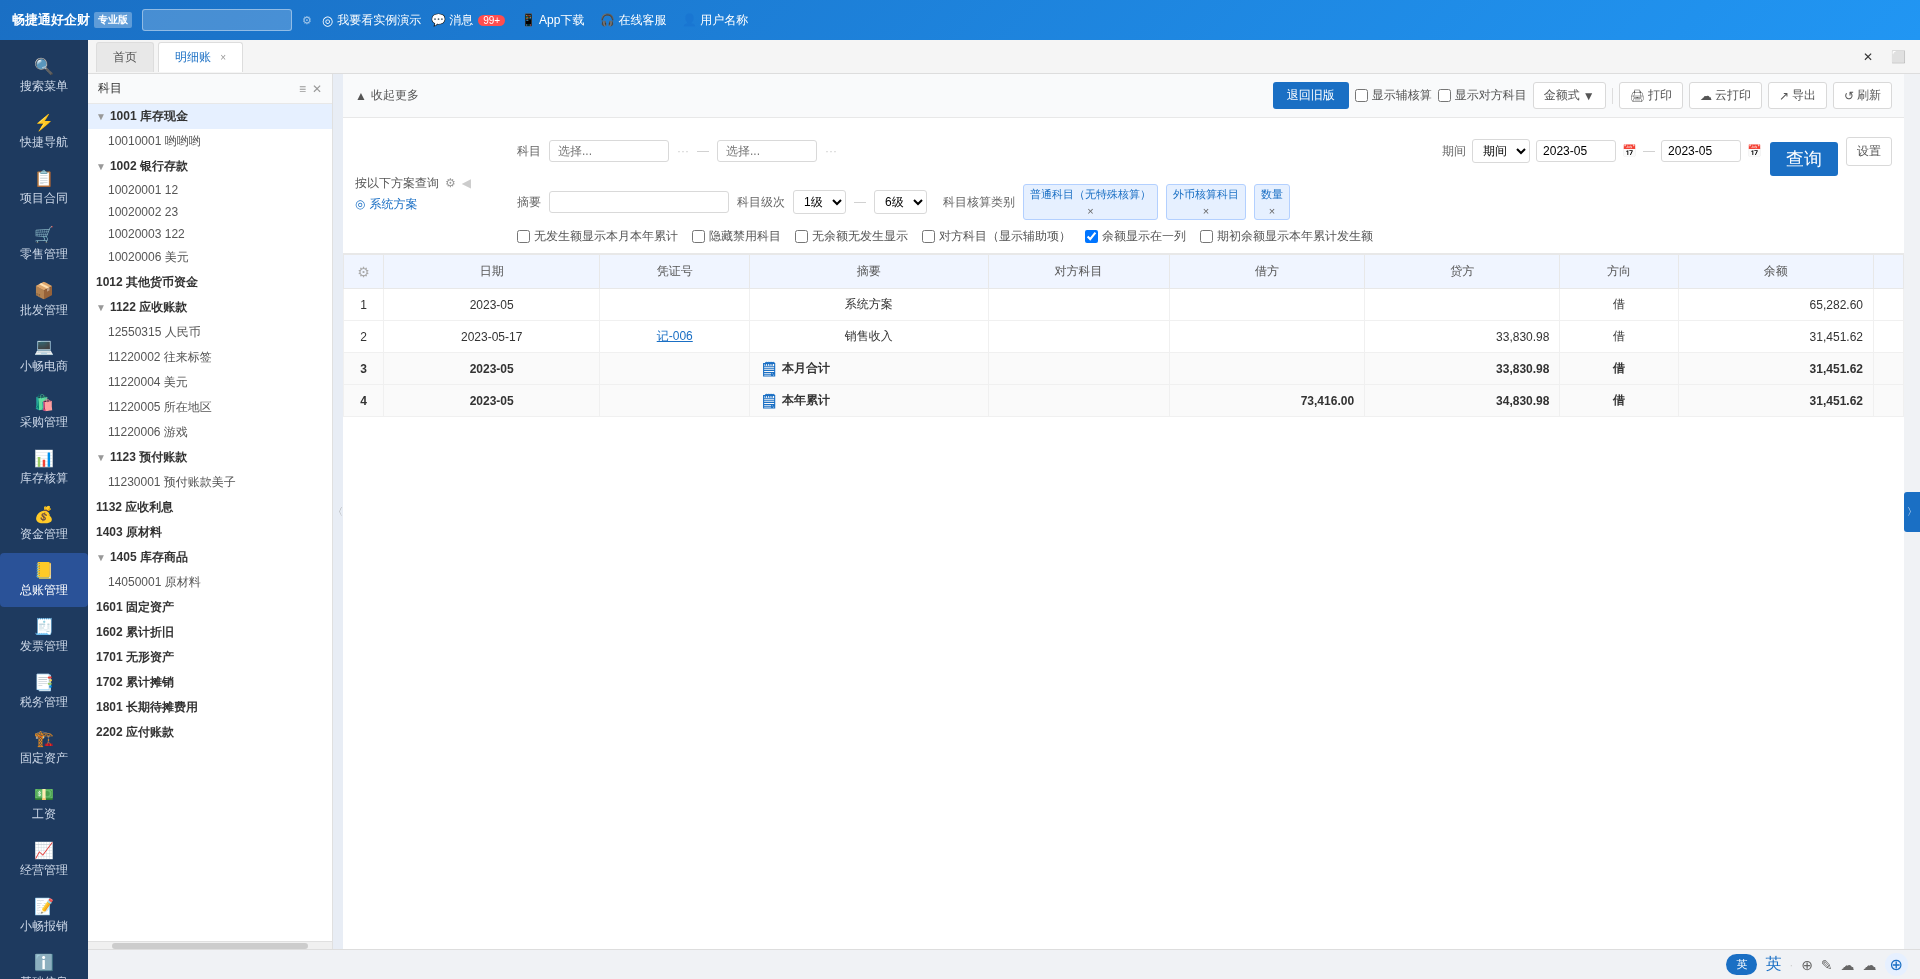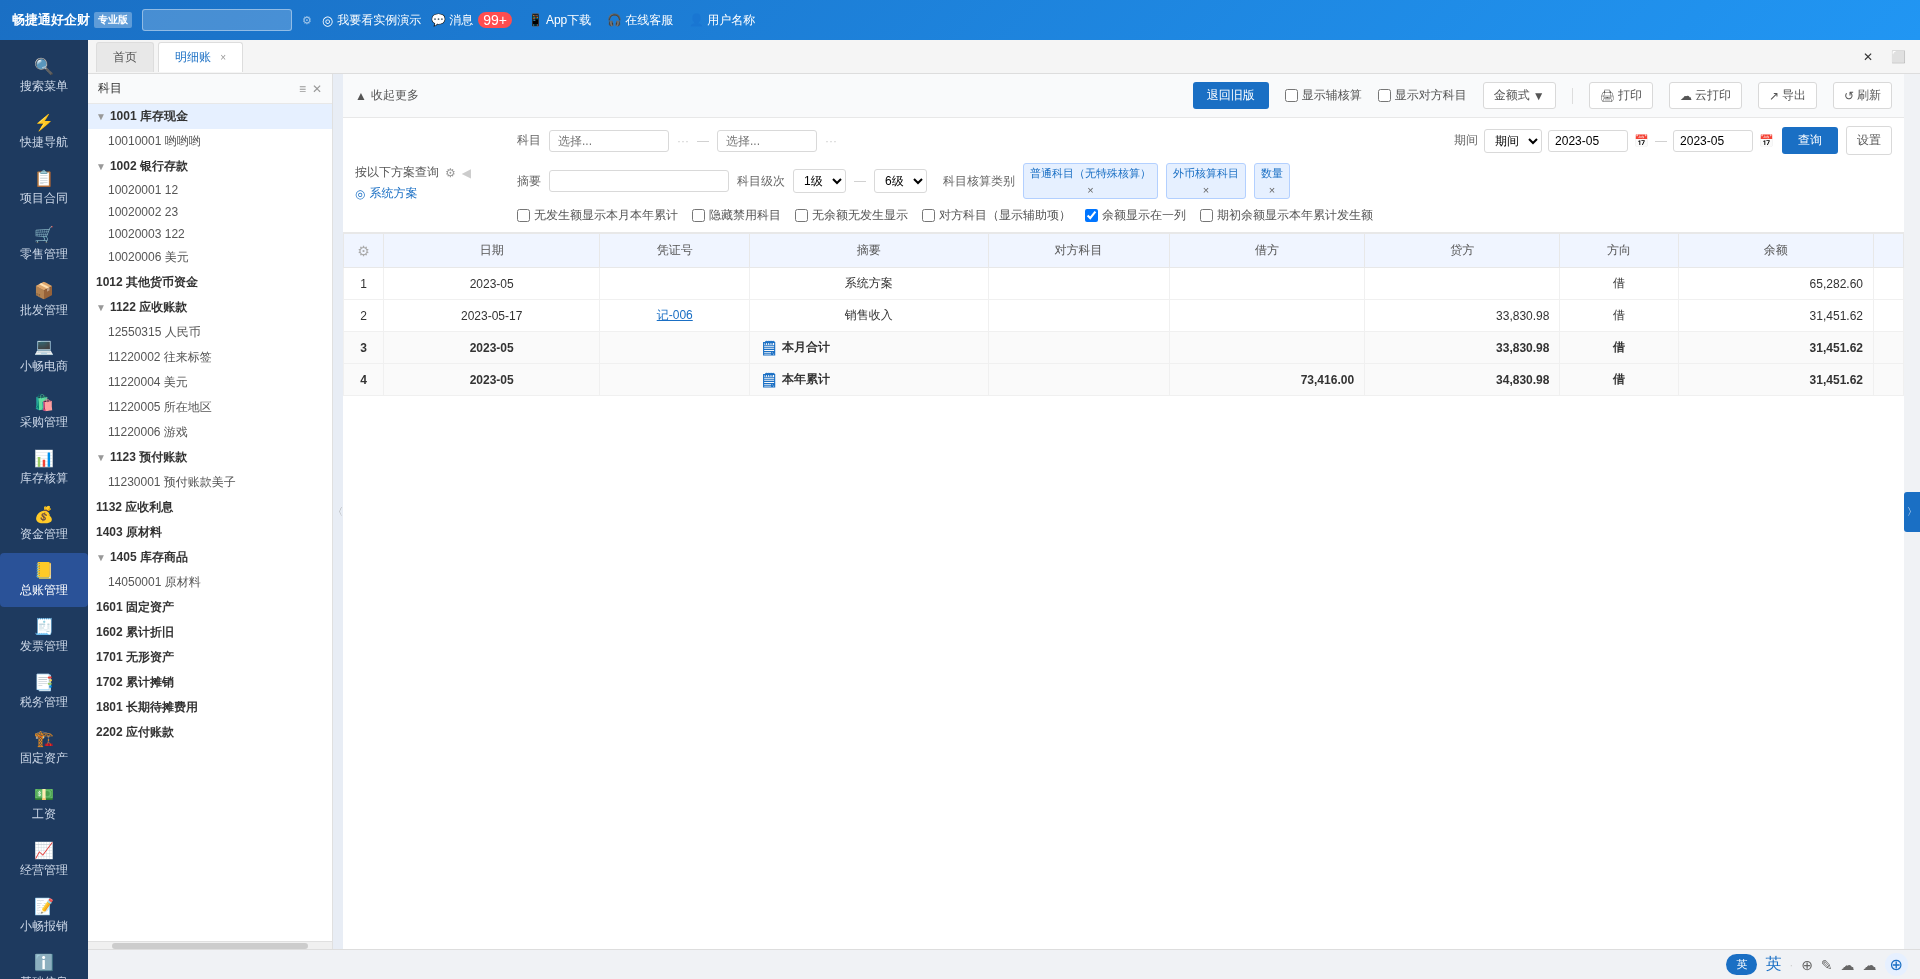--- a/index.html
+++ b/index.html
@@ -14,21 +14,21 @@
       padding: 0 12px;
       color: white;
       gap: 10px;
     }
     .top-bar-logo { font-size: 13px; font-weight: bold; display: flex; align-items: center; gap: 4px; }
     .top-bar-logo span.sub { font-size: 10px; background: rgba(255,255,255,0.3); padding: 1px 4px; border-radius: 2px; }
     .top-bar-search { background: rgba(255,255,255,0.2); border: 1px solid rgba(255,255,255,0.4); border-radius: 3px; padding: 3px 8px; color: white; font-size: 12px; width: 150px; }
     .top-bar-search::placeholder { color: rgba(255,255,255,0.7); }
     .top-bar-demo { display: flex; align-items: center; gap: 4px; font-size: 12px; cursor: pointer; }
     .top-bar-right { display: flex; align-items: center; gap: 16px; font-size: 12px; }
-    .top-bar-right .badge { background: #ff4d4f; color: white; border-radius: 10px; padding: 0 5px; font-size: 14px; margin-left: 2px; }
+    .top-bar-right .badge { background: #ff4d4f; color: white; border-radius: 10px; padding: 0 5px; font-size: 10px; margin-left: 2px; }
     .top-bar-right .item { display: flex; align-items: center; gap: 3px; cursor: pointer; }
 
     
     .main-layout { display: flex; height: calc(979px - 40px); }
 
     
     .sidebar {
       width: 88px;
       background: #1e3a5f;
       color: #cdd8e8;
@@ -129,21 +129,21 @@
     
     .toolbar {
       padding: 8px 12px;
       background: #f9fafb;
       border-bottom: 1px solid #e8e8e8;
       display: flex;
       align-items: center;
       gap: 8px;
     }
     .toolbar-left { display: flex; align-items: center; gap: 6px; }
-    .toolbar-right { margin-left: auto; display: flex; align-items: center; gap: 16px; }
+    .toolbar-right { margin-left: auto; display: flex; align-items: center; gap: 6px; }
     .btn-primary { background: #1a6fc4; color: white; border: none; padding: 5px 14px; border-radius: 3px; cursor: pointer; font-size: 12px; }
     .btn-default { background: white; color: #555; border: 1px solid #d9d9d9; padding: 4px 10px; border-radius: 3px; cursor: pointer; font-size: 12px; display: flex; align-items: center; gap: 3px; }
     .checkbox-group { display: flex; align-items: center; gap: 4px; font-size: 12px; color: #555; }
     .checkbox-group input { cursor: pointer; }
     .filter-tag {
       background: #e6f0ff;
       color: #1a6fc4;
       border: 1px solid #b3d0ff;
       border-radius: 3px;
       padding: 2px 6px;
@@ -220,21 +220,22 @@
 
     .divider { width: 1px; height: 16px; background: #ddd; }
     
     .query-search-btn {
       background: #1a6fc4;
       color: white;
       border: none;
       padding: 5px 16px;
       border-radius: 3px;
       cursor: pointer;
-      font-size: 12px;
+      font-size: 18px;
+      margin-top: 16px;
     }
     .setup-btn {
       background: white;
       color: #555;
       border: 1px solid #d9d9d9;
       padding: 5px 10px;
       border-radius: 3px;
       cursor: pointer;
       font-size: 12px;
     }

